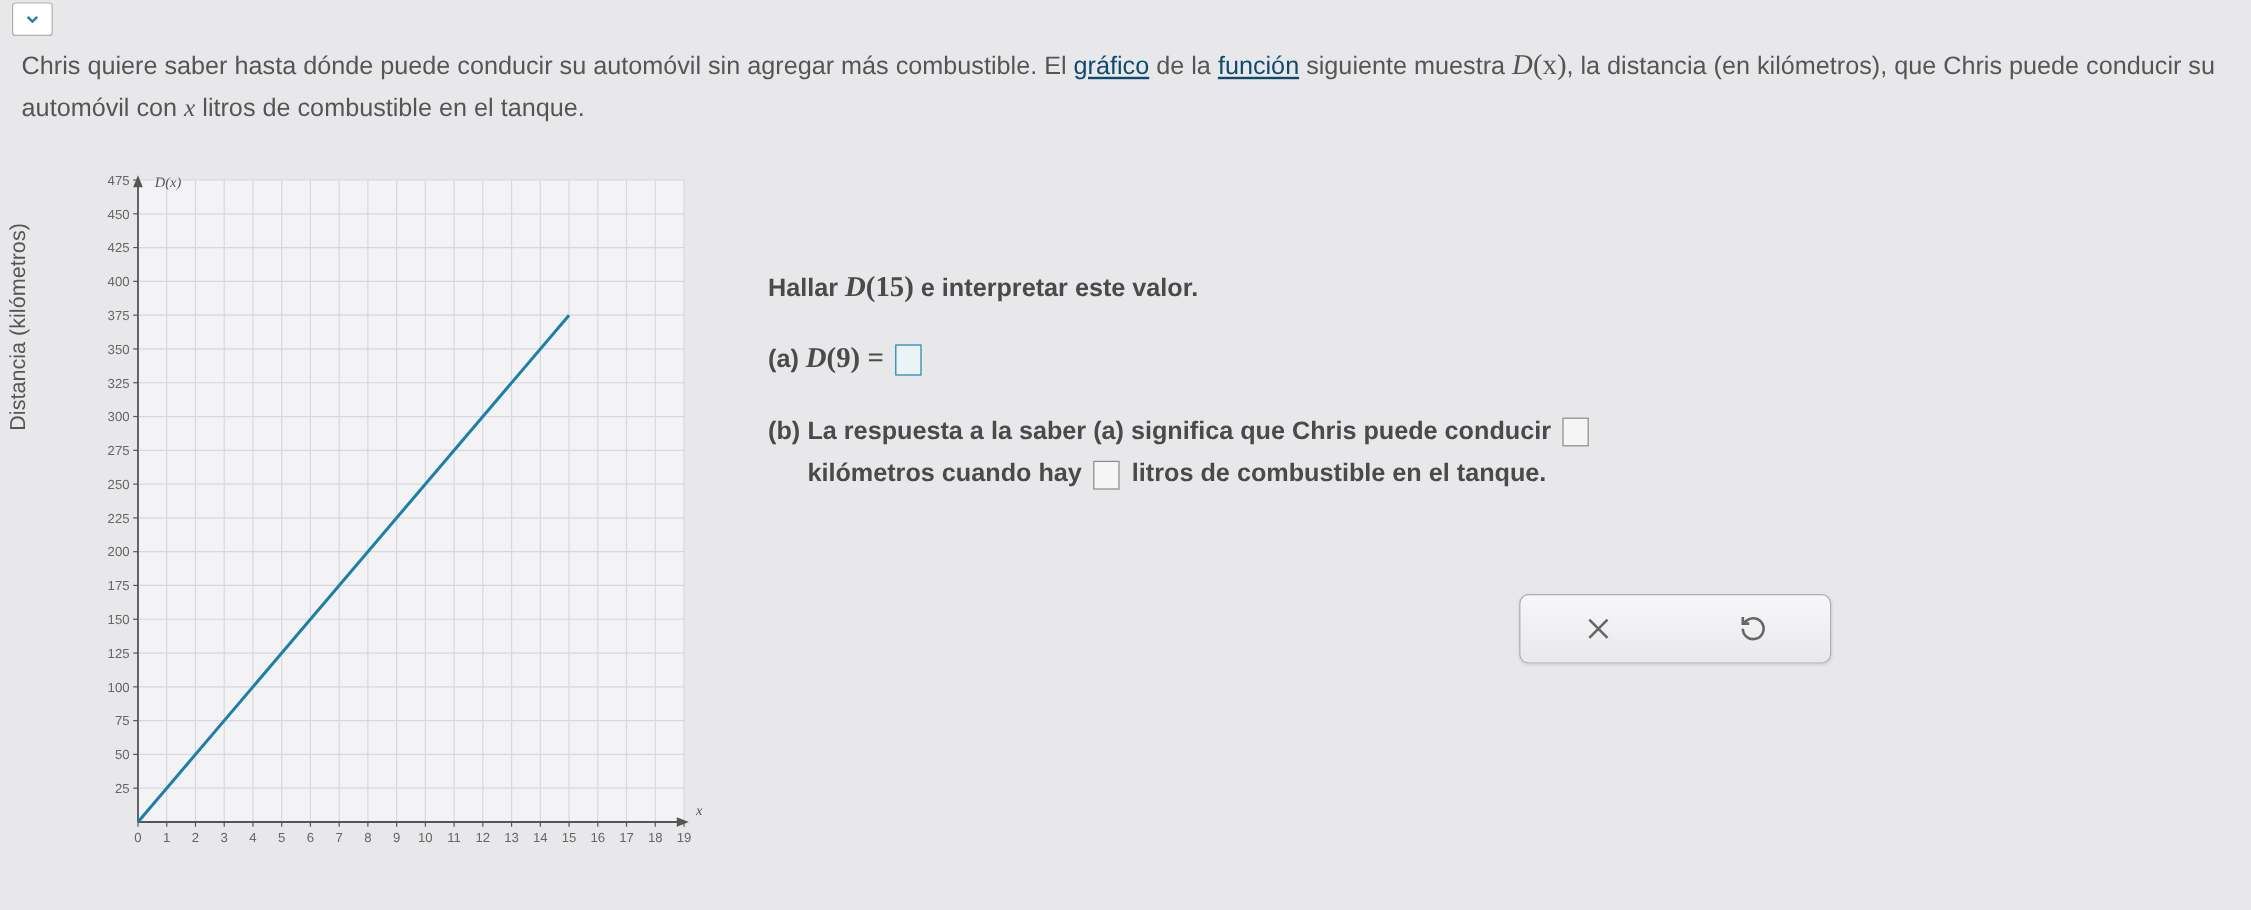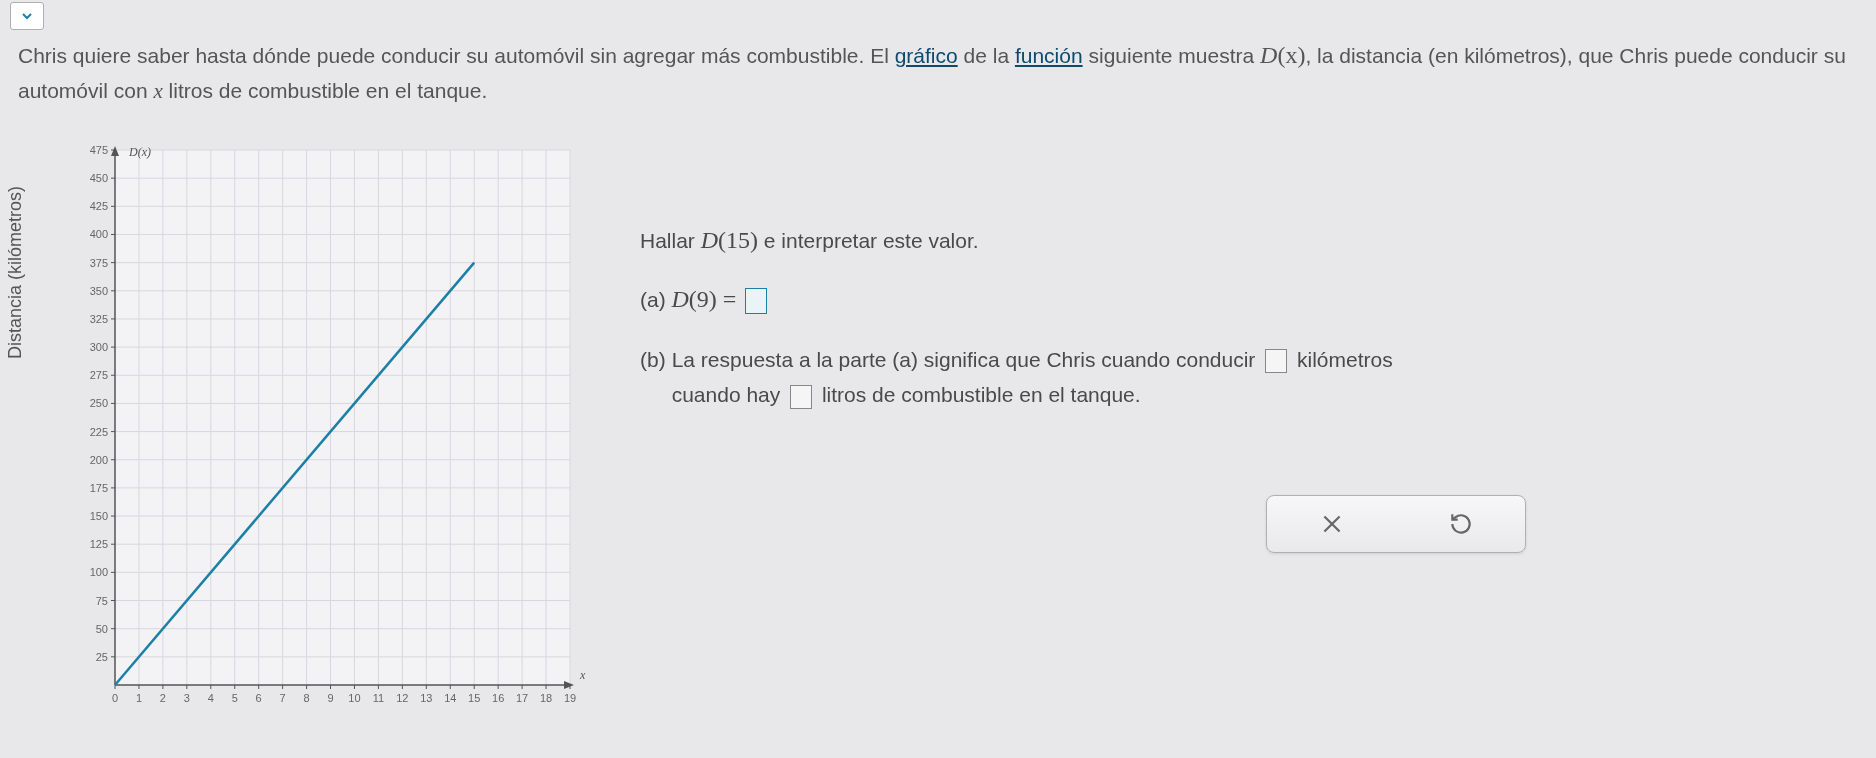--- a/index.html
+++ b/index.html
@@ -64,20 +64,21 @@
     white-space: nowrap;
   }
   .chart-svg { position: absolute; top: 0; left: 0; }
   .right-col {
     flex: 1;
     padding-left: 40px;
     padding-top: 85px;
     font-size: 21px;
     color: #4a4a4a;
     position: relative;
+    font-weight: bold;
   }
   .q-line { margin-bottom: 18px; line-height: 1.7; }
   .part-b { margin-top: 22px; display: flex; }
   .part-b-label { margin-right: 6px; }
   .part-b-body { max-width: 760px; }
   .answer-box {
     display: inline-block;
     width: 22px;
     height: 26px;
     border: 1px solid #1b7fa6;
@@ -260,21 +261,21 @@
   <div class="right-col">
     <div class="q-line">
       <span>Hallar </span><span class="math-func">D</span><span class="math-func" style="font-style:normal">(15)</span><span> e interpretar este valor.</span>
     </div>
     <div class="q-line">
       <span>(a) </span><span class="math-func">D</span><span class="math-func" style="font-style:normal">(9) = </span><span class="answer-box"></span>
     </div>
     <div class="q-line part-b">
       <span class="part-b-label">(b) </span>
       <span class="part-b-body">
-        <span>La respuesta a la parte (a) significa que Chris cuando conducir </span><span class="small-box"></span><span> kilómetros cuando hay </span><span class="small-box"></span><span> litros de combustible en el tanque.</span>
+        <span>La respuesta a la saber (a) significa que Chris puede conducir </span><span class="small-box"></span><span> kilómetros cuando hay </span><span class="small-box"></span><span> litros de combustible en el tanque.</span>
       </span>
     </div>
 
     <div class="action-bar">
       <svg class="icon" viewBox="0 0 24 24">
         <line x1="5" y1="5" x2="19" y2="19"></line>
         <line x1="19" y1="5" x2="5" y2="19"></line>
       </svg>
       <svg class="icon" viewBox="0 0 24 24">
         <path d="M4 12a8 8 0 1 0 3-6.3L4 8" fill="none"></path>

